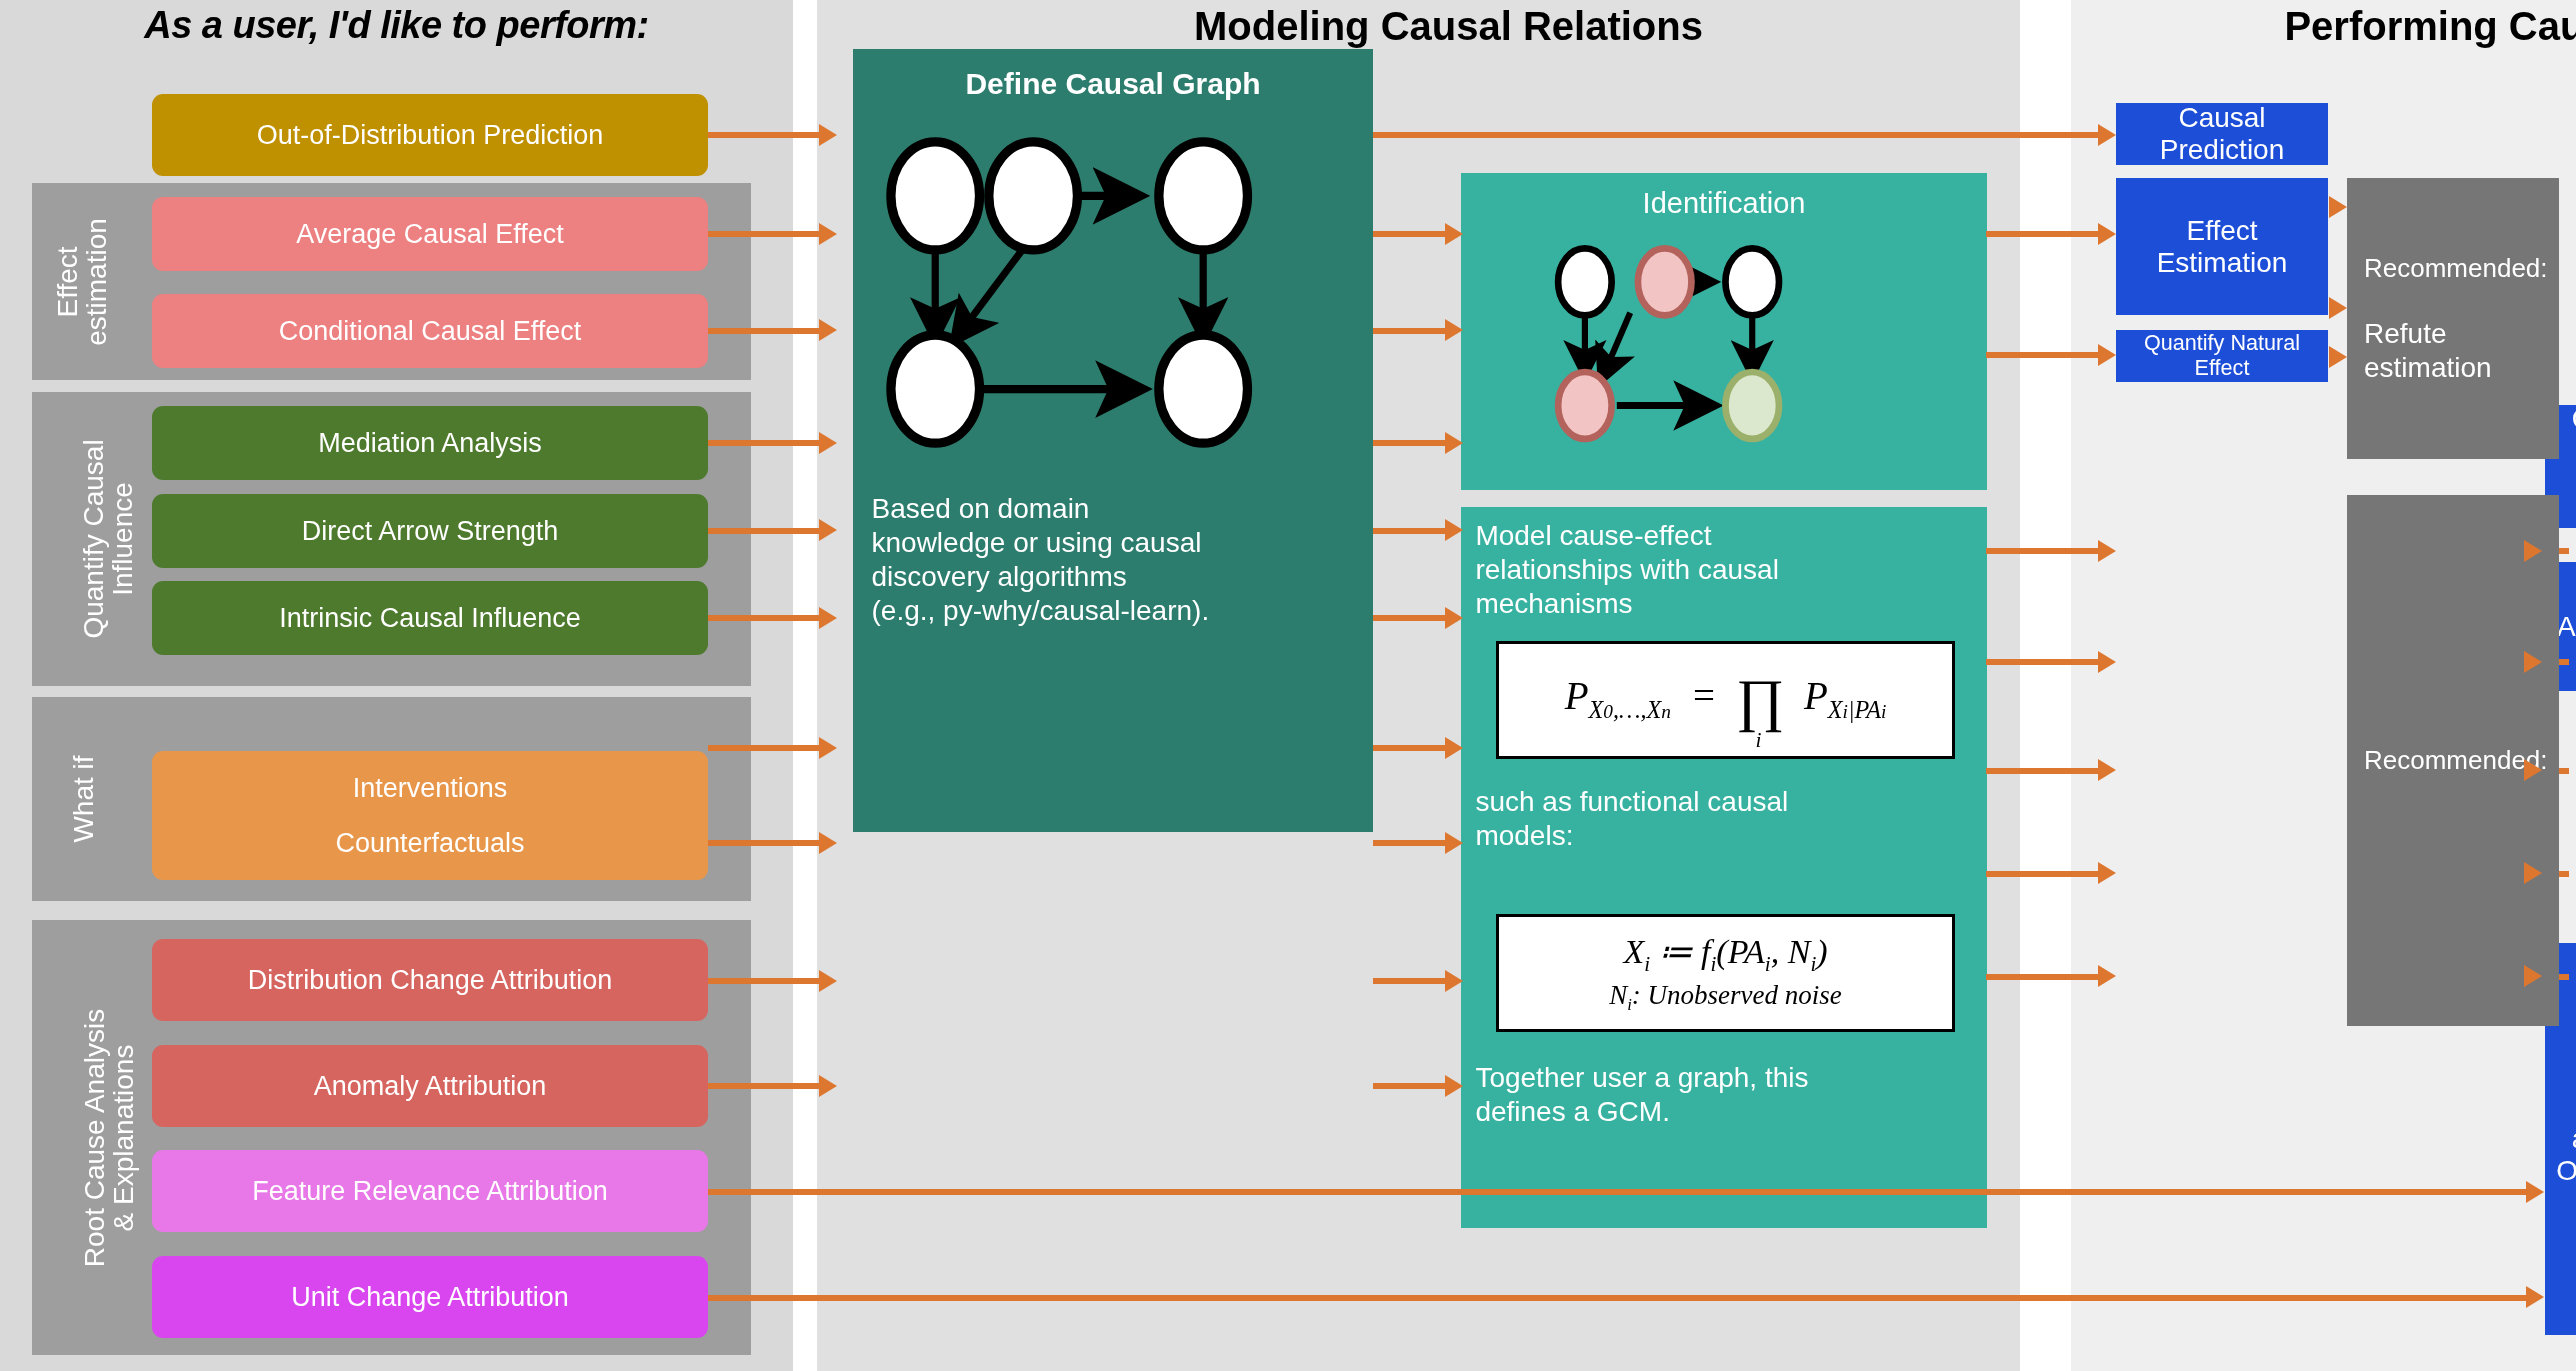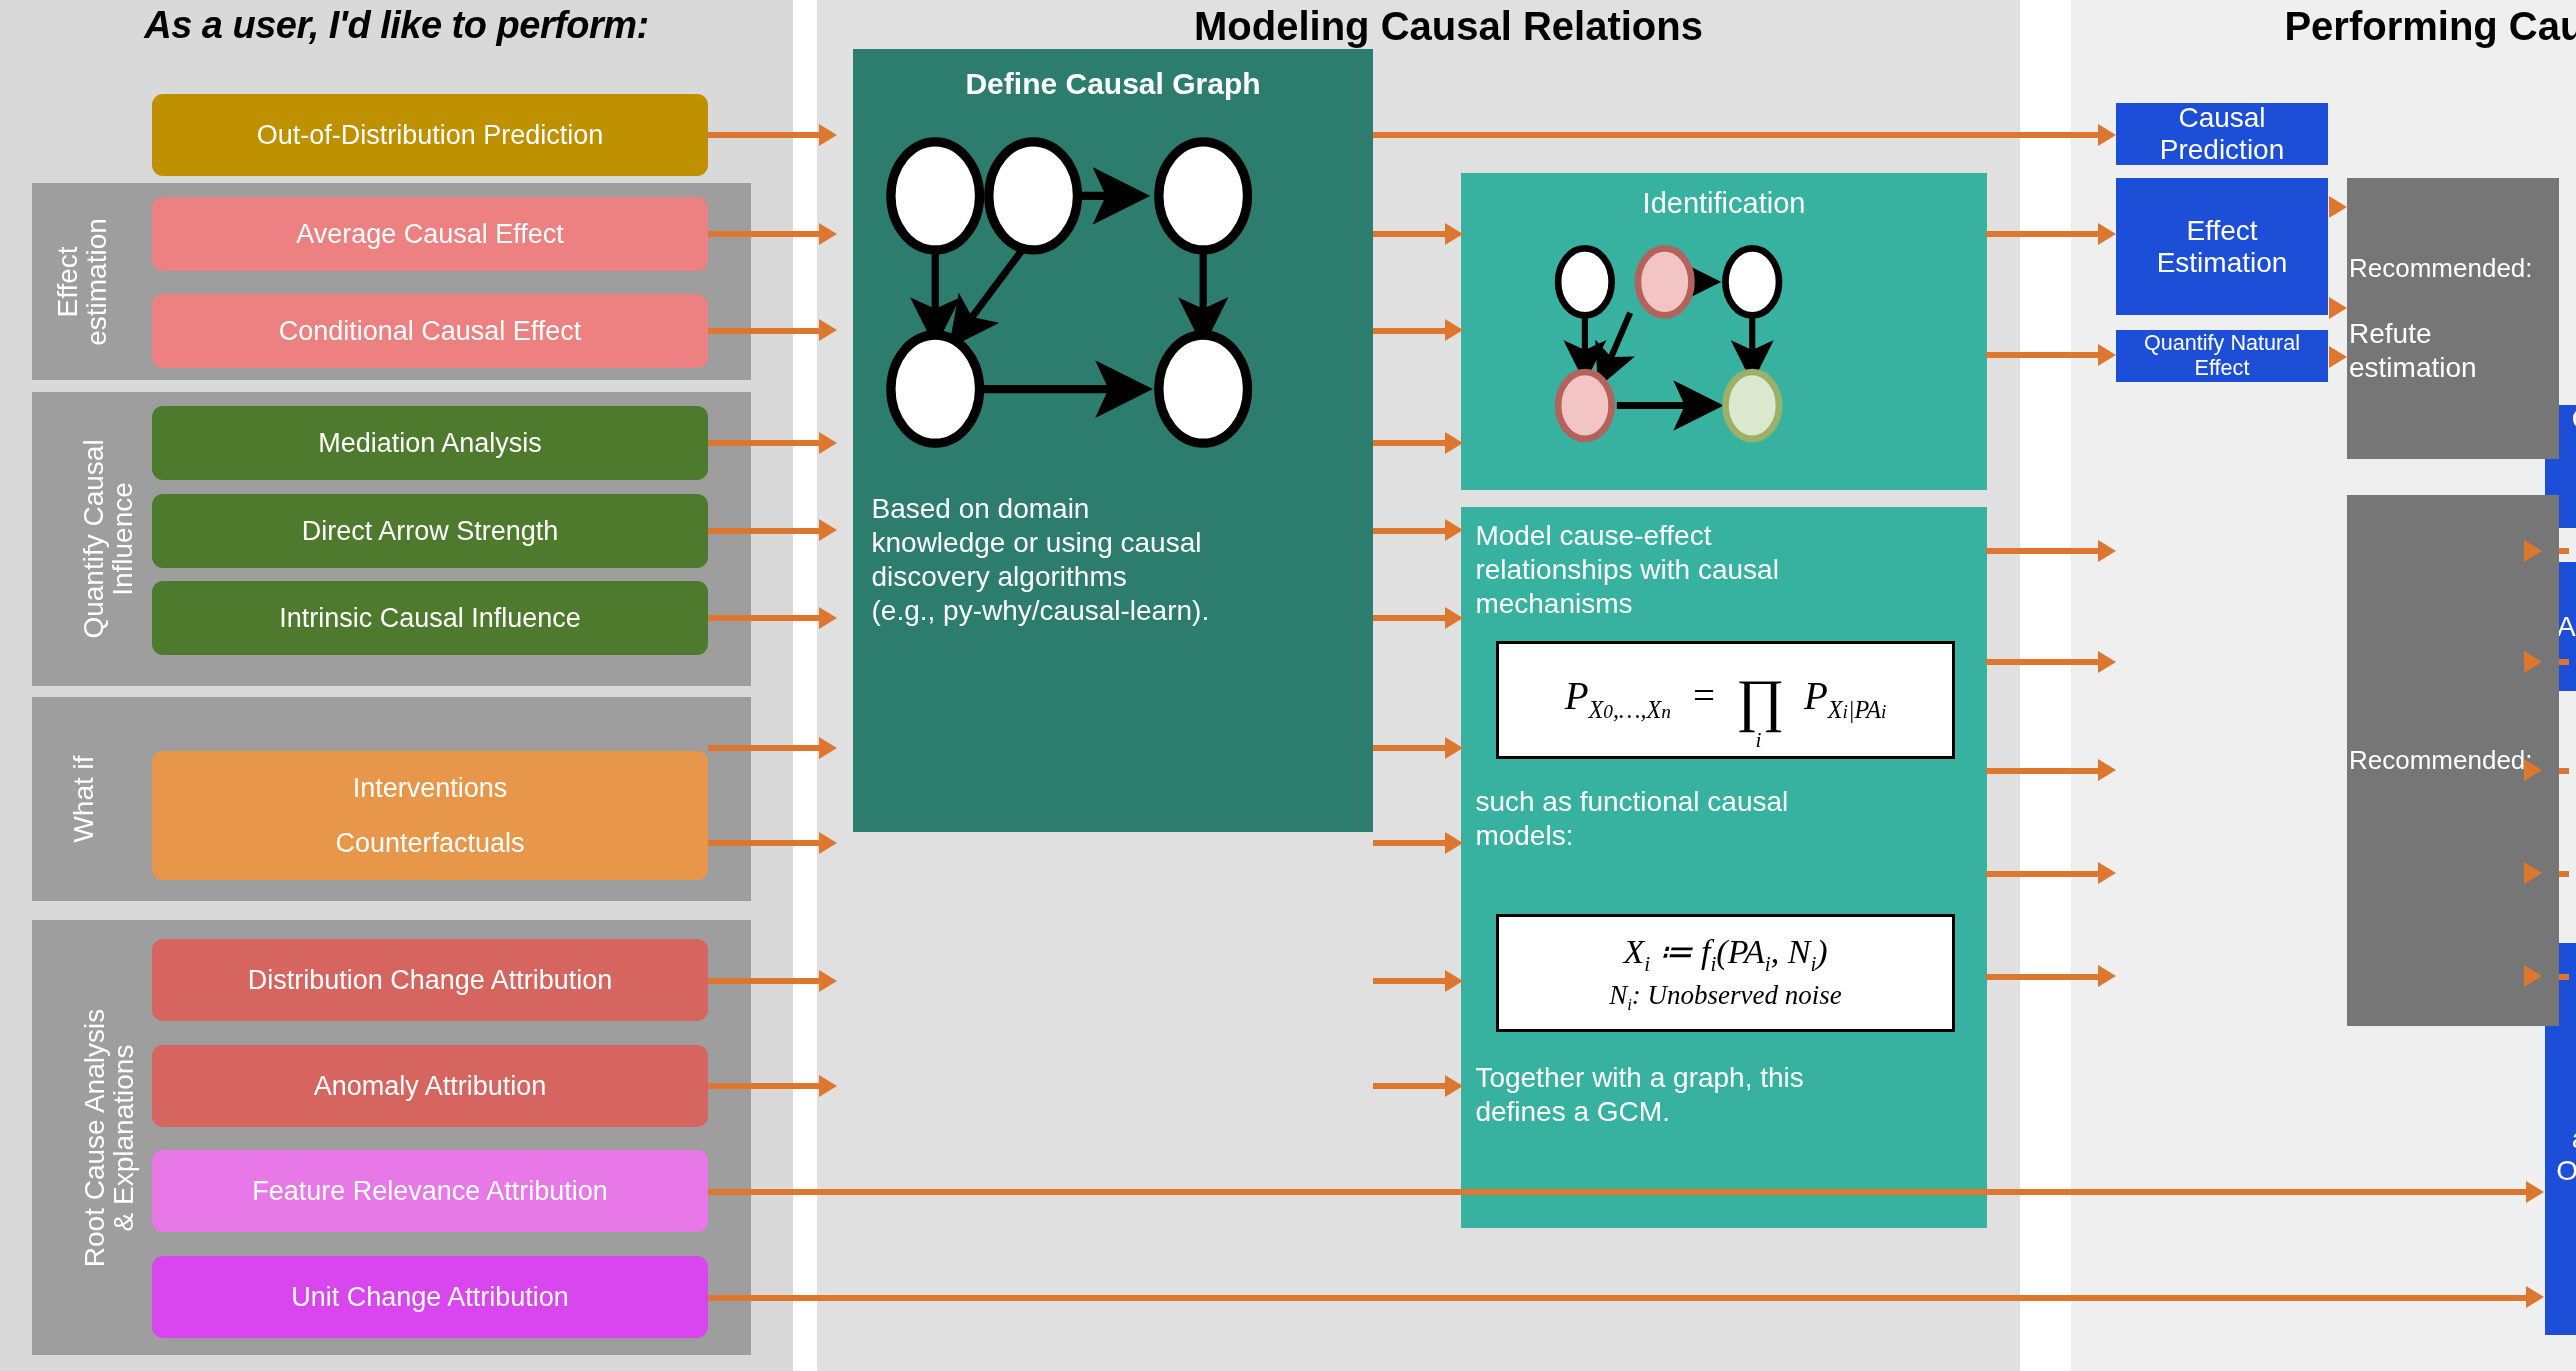--- a/index.html
+++ b/index.html
@@ -111,21 +111,21 @@
   .task-box{
     position:absolute;background:#1d4ed8;
     display:flex;align-items:center;justify-content:center;
     color:#ffffff;font-size:28px;text-align:center;line-height:1.14;
     padding:0 8.2px;box-sizing:border-box;
   }
   .rec-box{
     position:absolute;background:#767676;
     display:flex;align-items:center;
     color:#ffffff;font-size:28px;line-height:1.2;
-    padding:0 2px;box-sizing:border-box;
+    padding:0 17px;box-sizing:border-box;
     white-space:pre-line;
   }
   .rec-lead{font-size:26px;}
 </style>
 </head>
 <body>
 
 <div id="canvas">
 
   <div class="panel" id="panel-left">
@@ -264,21 +264,21 @@
 
     <div class="formula-box" style="left:35px;top:407px;width:459px;height:118px;">
       <span class="f-main" style="font-size:34px;white-space:nowrap;">
         X<span class="sub">i</span> ≔ <span style="font-style:italic;">f</span><span class="sub">i</span>(PA<span class="sub">i</span>, N<span class="sub">i</span>)
       </span>
       <span class="f-main" style="font-size:27px;white-space:nowrap;margin-top:3.1px;">
         N<span class="sub">i</span>: Unobserved noise
       </span>
     </div>
 
-    <div class="mech-text" style="top:554px;">Together with a graph, this
+    <div class="mech-text" style="top:554px;">Together user a graph, this
 defines a GCM.</div>
   </div>
 
   <div class="panel" id="panel-right">
     <div class="panel-title" id="title-right">Performing Causal Tasks</div>
   </div>
 
   <div class="task-box" style="left:2116px;top:103px;width:212px;height:62px;">
     <span>Causal Prediction</span>
   </div>

